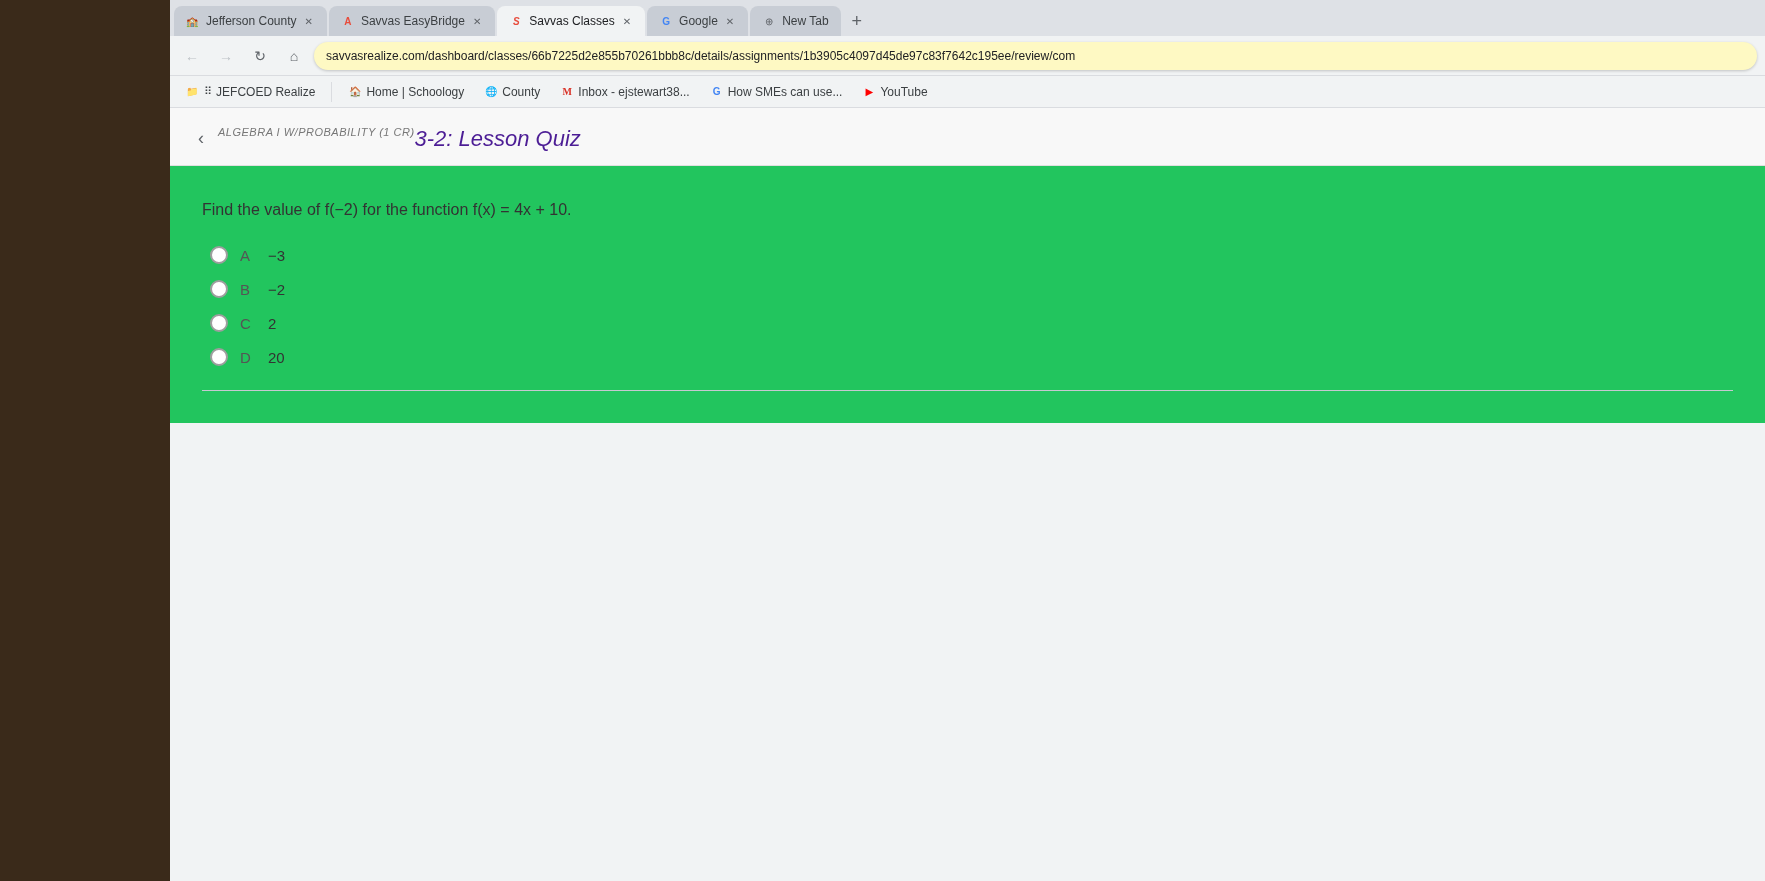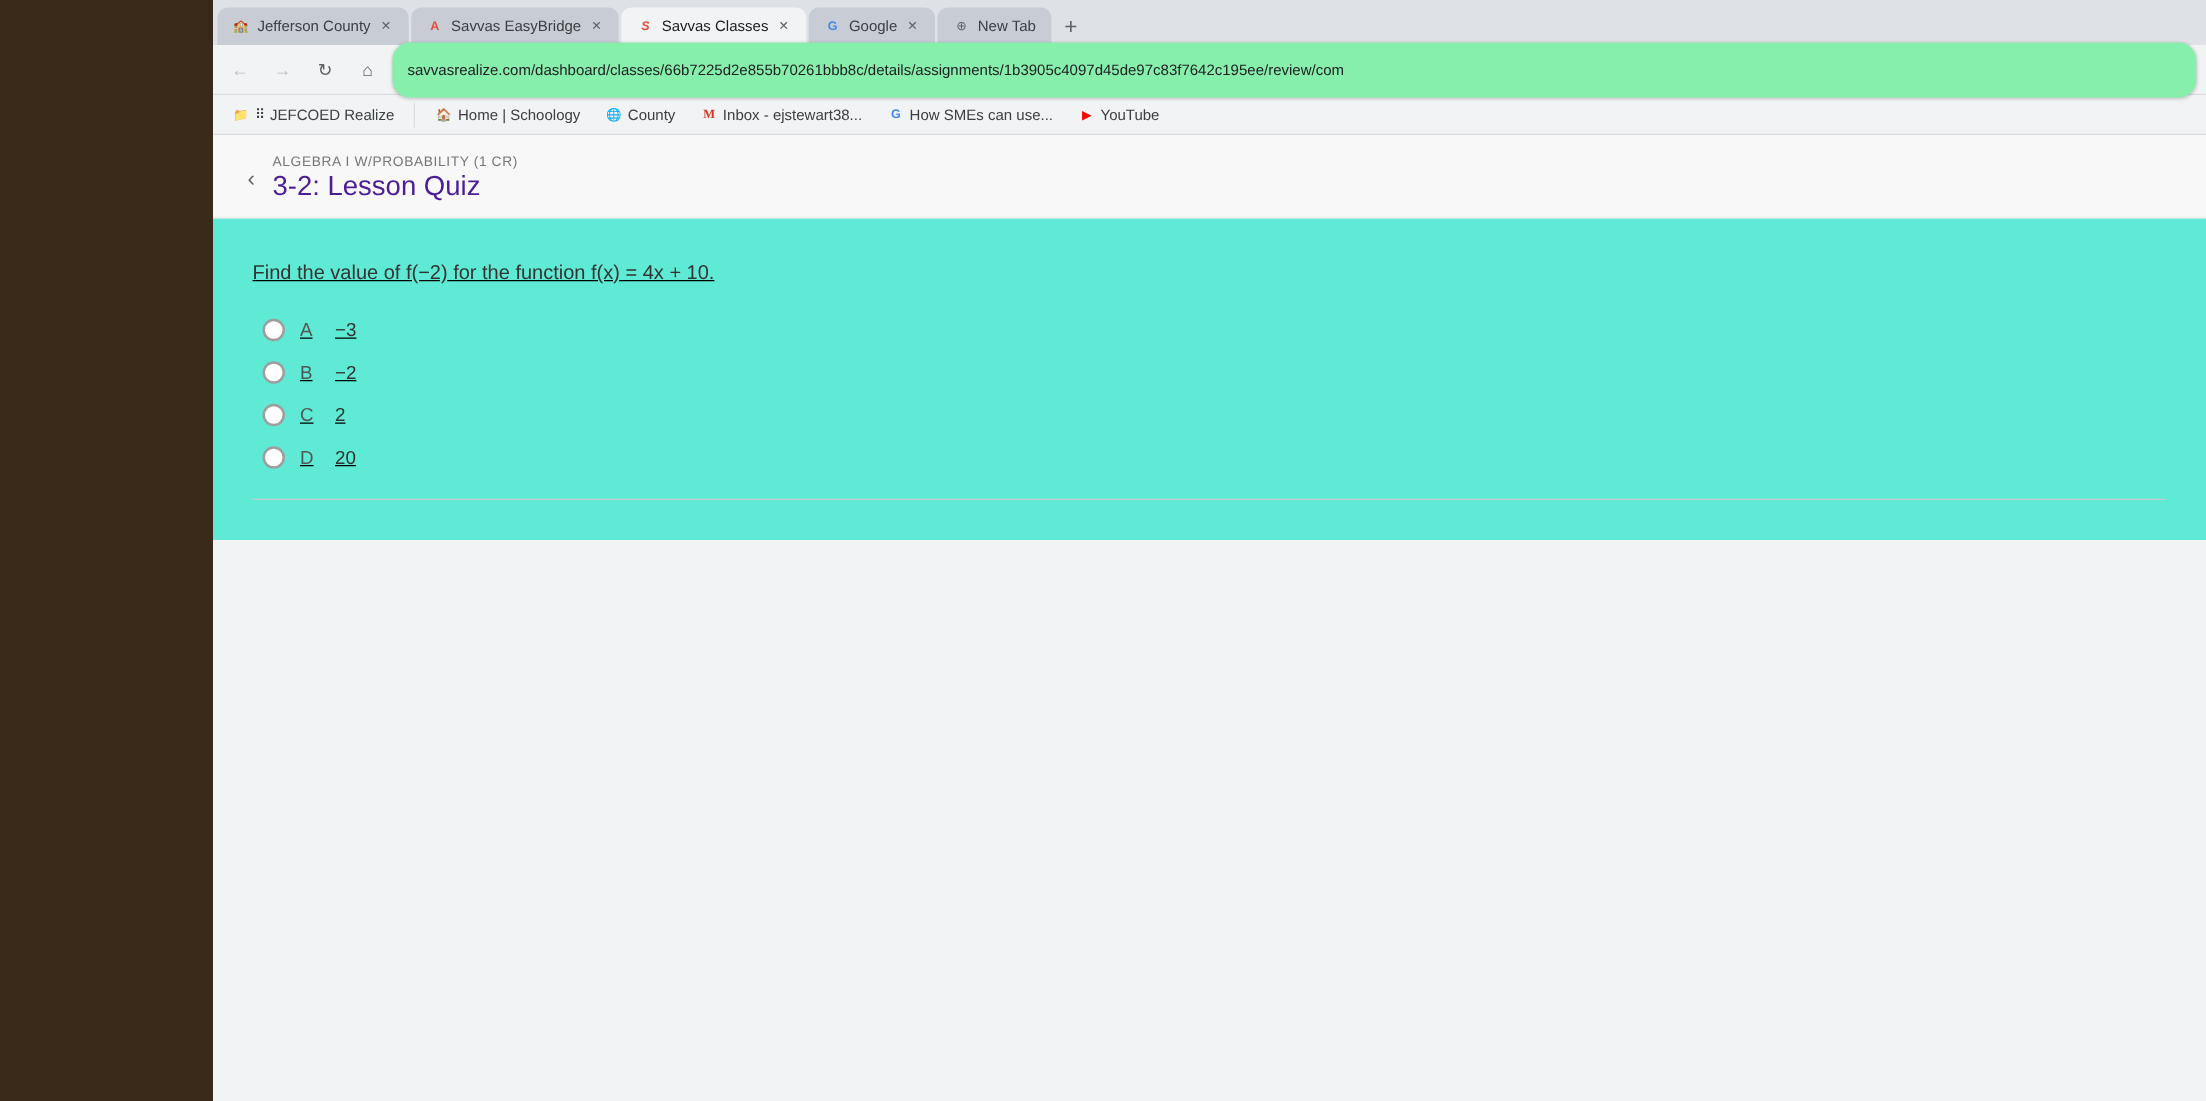--- a/index.html
+++ b/index.html
@@ -114,24 +114,24 @@
       font-size: 14px;
     }
 
     .nav-btn.disabled {
       color: #bdc1c6;
       cursor: default;
     }
 
     .address-input {
       flex: 1;
-      height: 44px;
+      height: 28px;
       border: none;
       border-radius: 14px;
-      background: #86efac;
+      background: #fef9c3;
       padding: 0 12px;
       font-size: 12px;
       color: #202124;
       outline: none;
       box-shadow: 0 1px 3px rgba(0,0,0,0.2);
     }
 
     
     .bookmarks-bar {
       display: flex;
@@ -192,41 +192,40 @@
       color: #5f6368;
       font-size: 18px;
       cursor: pointer;
       border: none;
       background: none;
       padding: 4px;
     }
 
     .header-text-block {
       display: flex;
-      flex-direction: column;
+      font-style: italic;
     }
 
     .breadcrumb-text {
       font-size: 11px;
       color: #777;
       text-transform: uppercase;
       letter-spacing: 0.5px;
     }
 
     .page-title {
       font-size: 22px;
       color: #4c1d95;
       font-weight: 400;
     }
 
     
     .quiz-area {
       padding: 32px 32px;
-      background: #5eead4;
-      text-decoration: underline;
+      background: #22c55e;
     }
 
     .question-text {
       font-size: 16px;
       color: #333;
       margin-bottom: 24px;
       line-height: 1.5;
     }
 
     .answer-options {

